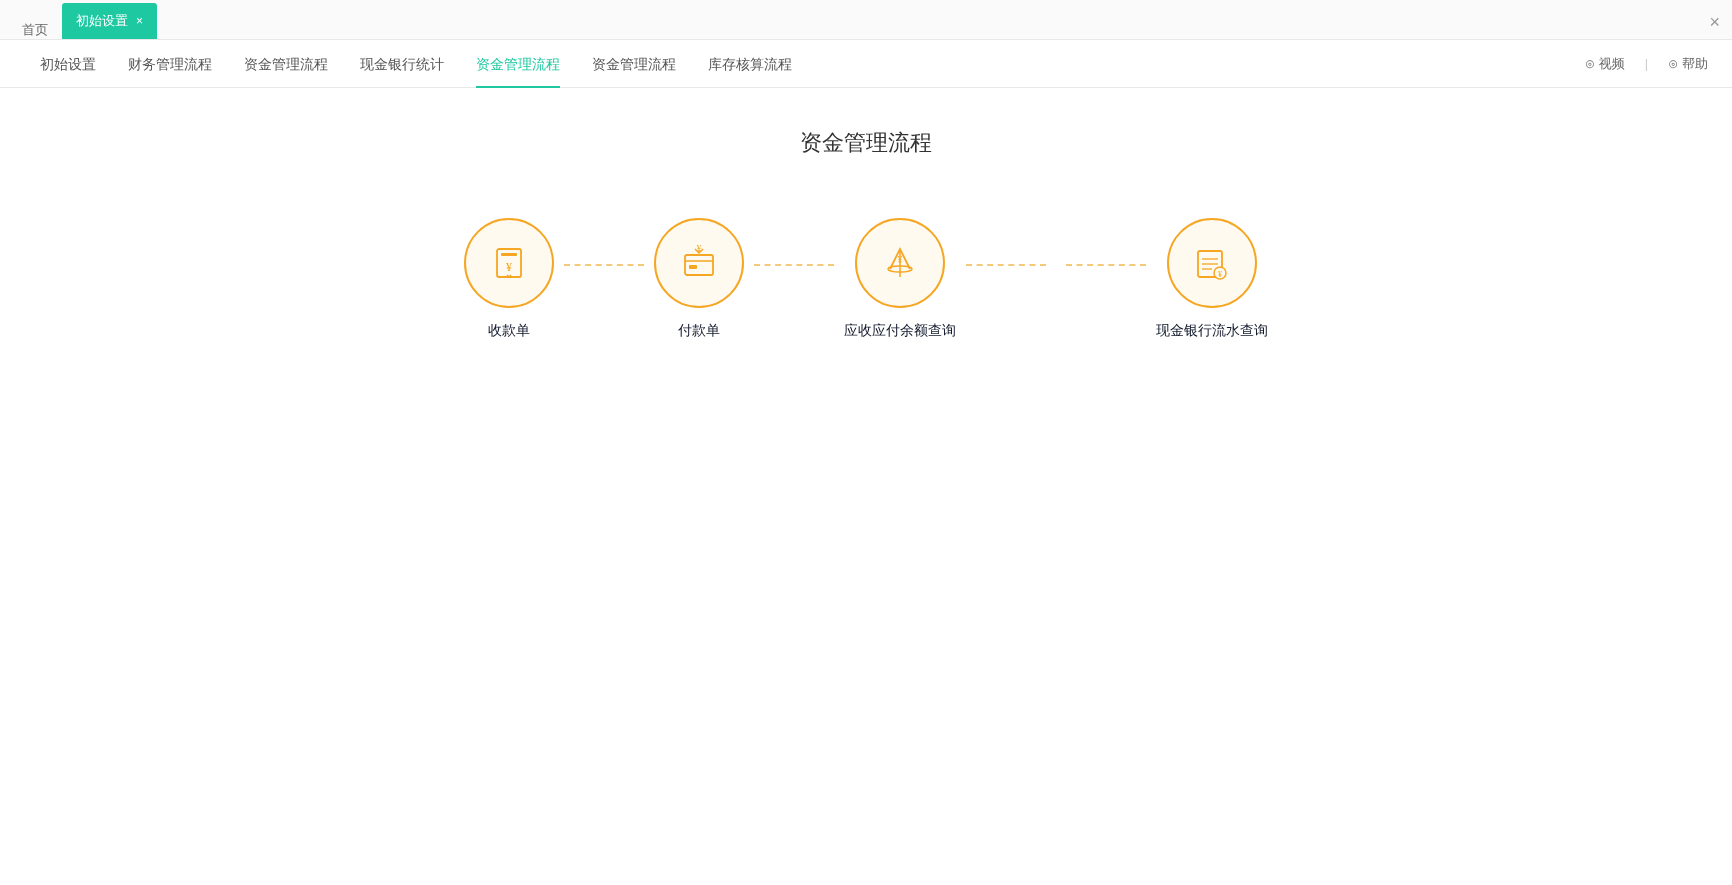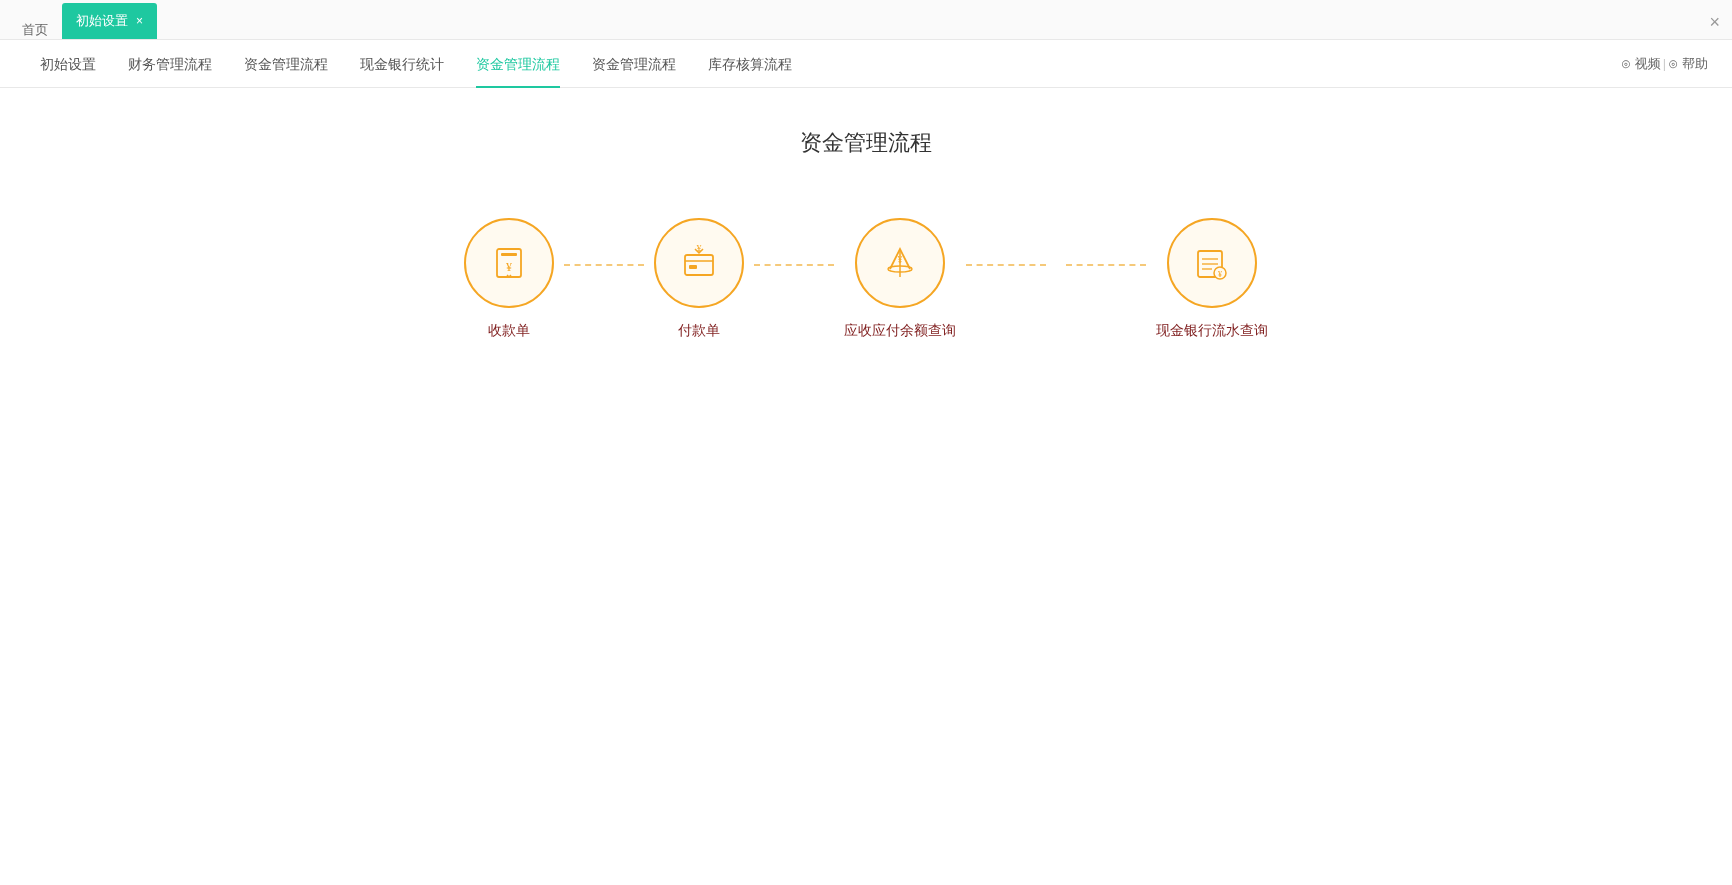--- a/index.html
+++ b/index.html
@@ -65,21 +65,21 @@
       bottom: 0;
       left: 16px;
       right: 16px;
       height: 2px;
       background: #1ec8a0;
     }
     .nav-right {
       margin-left: auto;
       display: flex;
       align-items: center;
-      gap: 2px;
+      gap: 20px;
       font-size: 13px;
       color: #666;
     }
     .nav-right span { cursor: pointer; }
     .nav-right .sep { color: #ccc; }
 
     
     .main {
       padding: 40px 0;
     }
@@ -117,21 +117,21 @@
       justify-content: center;
       margin-bottom: 14px;
     }
     .circle-icon svg {
       width: 44px;
       height: 44px;
     }
 
     .flow-label {
       font-size: 14px;
-      color: #7f1d1d;
+      color: #0f172a;
       text-align: left;
     }
 
     
     .flow-connector {
       display: flex;
       align-items: center;
       padding: 0 10px;
       padding-bottom: 28px;
     }

